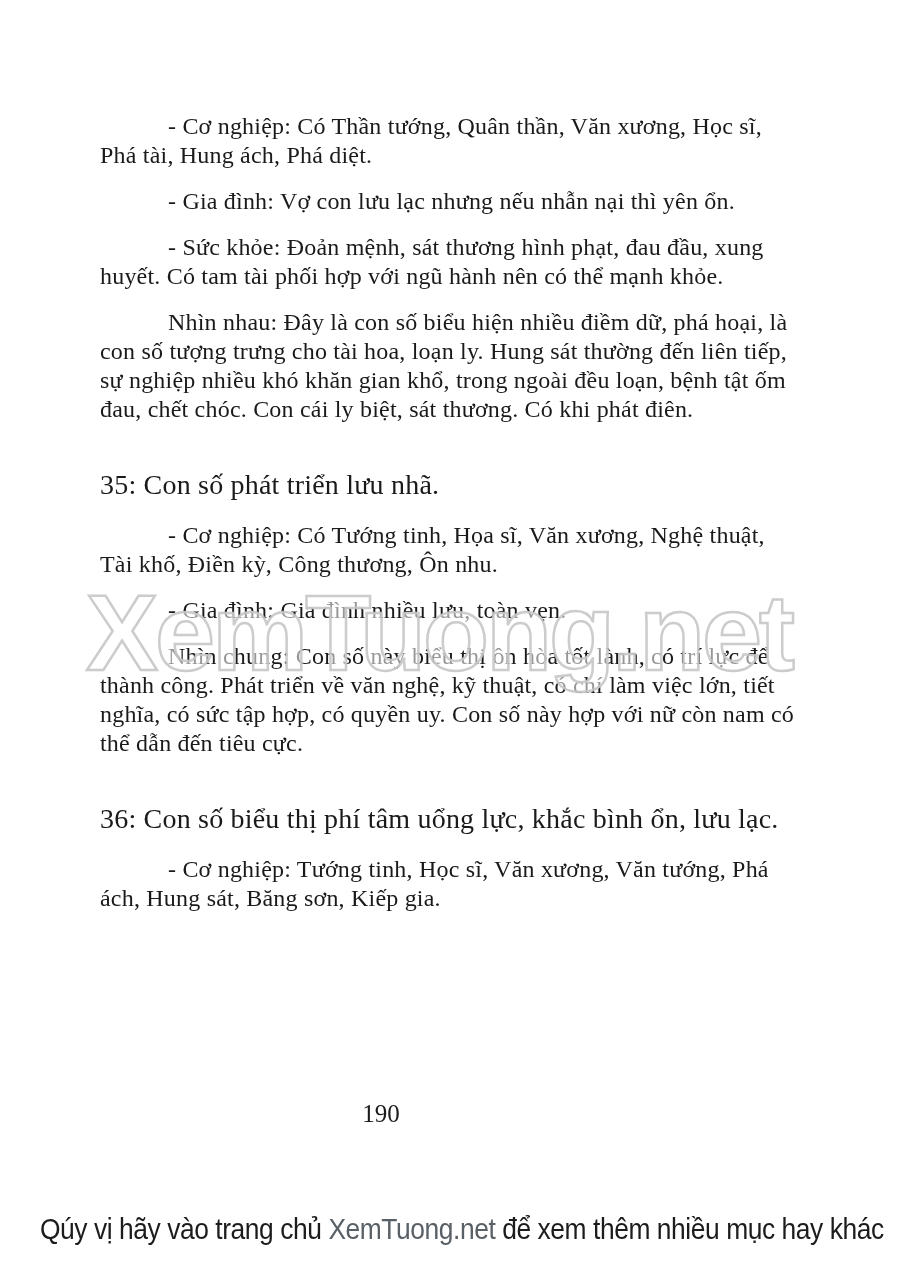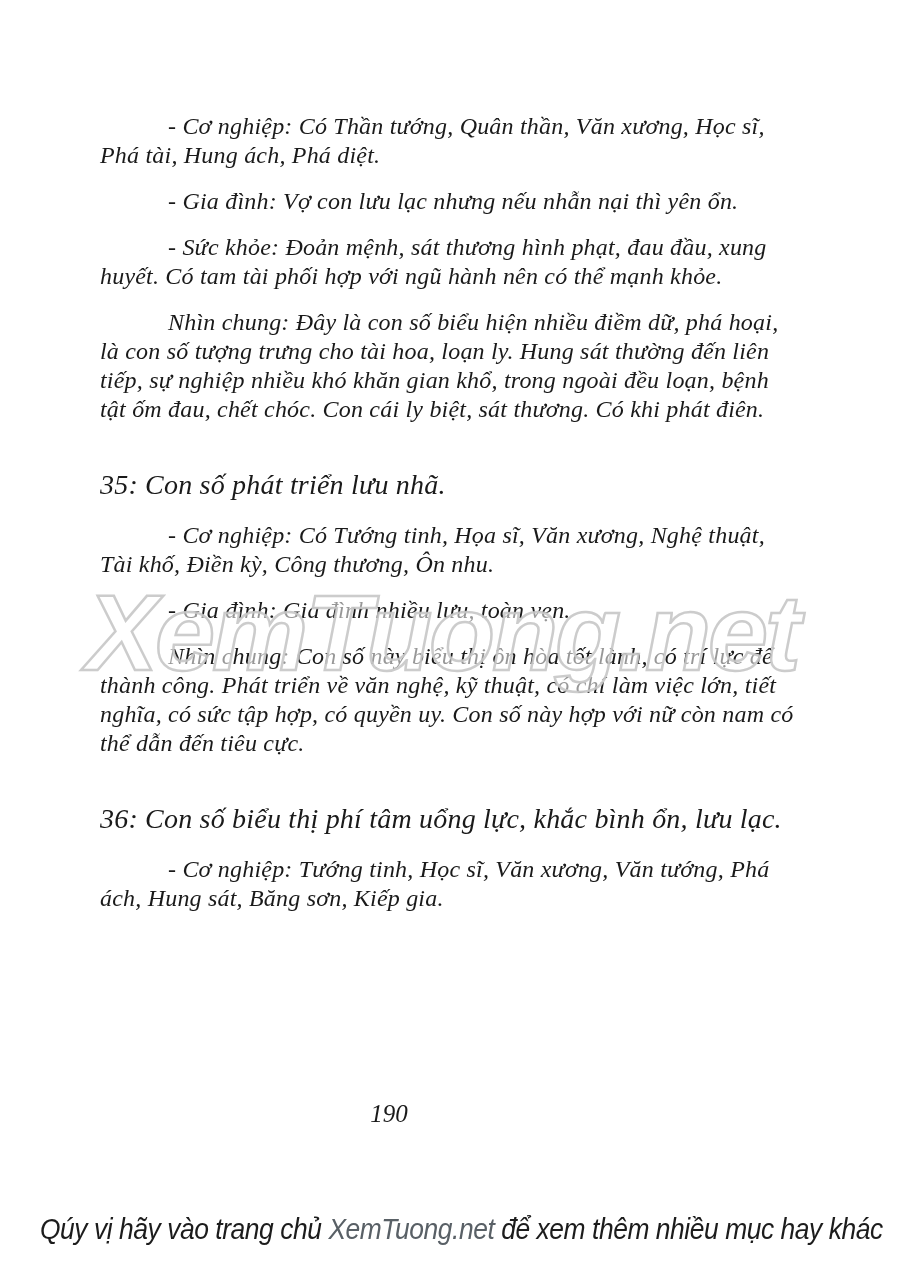--- a/index.html
+++ b/index.html
@@ -5,21 +5,20 @@
   html, body { margin: 0; padding: 0; }
   body { background: #ffffff; }
   .page {
     position: relative;
     width: 900px;
     height: 1274px;
     background: #ffffff;
     overflow: hidden;
     font-family: "Liberation Serif", serif;
     color: #1a1a1a;
-    font-style: italic;
   }
   .content {
     position: absolute;
     top: 112px;
     left: 100px;
     width: 695px;
   }
   .body-text {
     margin: 0 0 17px 0;
     font-size: 24px;
@@ -30,21 +29,21 @@
   .section-heading {
     margin: 38px 0 14px 0;
     font-weight: normal;
     font-size: 28px;
     line-height: 45px;
     letter-spacing: 0.2px;
   }
   .page-number {
     position: absolute;
     top: 1100px;
-    left: 8px;
+    left: 0;
     width: 762px;
     text-align: center;
     font-size: 25px;
     color: #1a1a1a;
   }
   .watermark {
     position: absolute;
     top: 570px;
     left: 86px;
     z-index: 5;
@@ -79,21 +78,21 @@
 </head>
 <body>
 
 <div class="page">
 
   <div class="content">
 
     <p class="body-text">- Cơ nghiệp: Có Thần tướng, Quân thần, Văn xương, Học sĩ, Phá tài, Hung ách, Phá diệt.</p>
     <p class="body-text">- Gia đình: Vợ con lưu lạc nhưng nếu nhẫn nại thì yên ổn.</p>
     <p class="body-text">- Sức khỏe: Đoản mệnh, sát thương hình phạt, đau đầu, xung huyết. Có tam tài phối hợp với ngũ hành nên có thể mạnh khỏe.</p>
-    <p class="body-text">Nhìn chung: Đây là con số biểu hiện nhiều điềm dữ, phá hoại, là con số tượng trưng cho tài hoa, loạn ly. Hung sát thường đến liên tiếp, sự nghiệp nhiều khó khăn gian khổ, trong ngoài đều loạn, bệnh tật ốm đau, chết chóc. Con cái ly biệt, sát thương. Có khi phát điên.</p>
+    <p class="body-text">Nhìn nhau: Đây là con số biểu hiện nhiều điềm dữ, phá hoại, là con số tượng trưng cho tài hoa, loạn ly. Hung sát thường đến liên tiếp, sự nghiệp nhiều khó khăn gian khổ, trong ngoài đều loạn, bệnh tật ốm đau, chết chóc. Con cái ly biệt, sát thương. Có khi phát điên.</p>
 
     <h1 class="section-heading">35: Con số phát triển lưu nhã.</h1>
 
     <p class="body-text">- Cơ nghiệp: Có Tướng tinh, Họa sĩ, Văn xương, Nghệ thuật, Tài khố, Điền kỳ, Công thương, Ôn nhu.</p>
     <p class="body-text">- Gia đình: Gia đình nhiều lưu, toàn vẹn.</p>
     <p class="body-text">Nhìn chung: Con số này biểu thị ôn hòa tốt lành, có trí lực để thành công. Phát triển về văn nghệ, kỹ thuật, có chí làm việc lớn, tiết nghĩa, có sức tập hợp, có quyền uy. Con số này hợp với nữ còn nam có thể dẫn đến tiêu cực.</p>
 
     <h1 class="section-heading">36: Con số biểu thị phí tâm uổng lực, khắc bình ổn, lưu lạc.</h1>
 
     <p class="body-text">- Cơ nghiệp: Tướng tinh, Học sĩ, Văn xương, Văn tướng, Phá ách, Hung sát, Băng sơn, Kiếp gia.</p>

